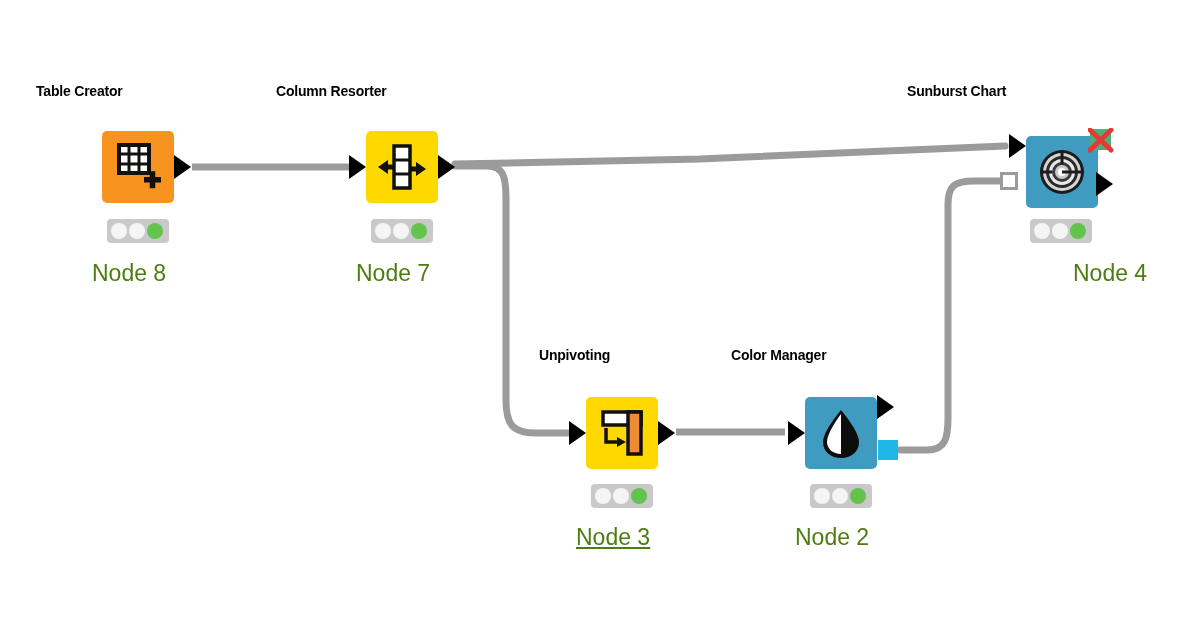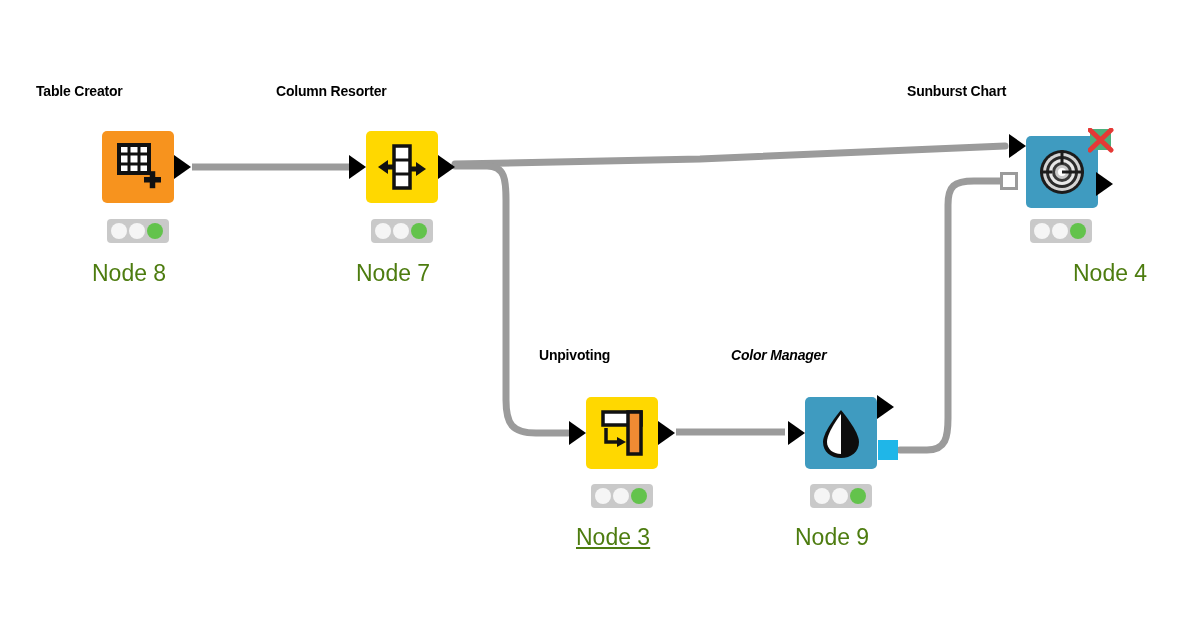--- a/index.html
+++ b/index.html
@@ -230,37 +230,37 @@
     <div class="status-bar" style="left:591px; top:484px;">
       <span class="status-dot d0"></span>
       <span class="status-dot d1"></span>
       <span class="status-dot d2"></span>
     </div>
 
     <div class="node-label" style="left:576px; top:524px;text-decoration:underline;">Node 3</div>
   </div>
 
   <div class="node">
-    <div class="node-title" style="left:731px; top:347px;font-style:italic;">Color Manager</div>
+    <div class="node-title" style="left:731px; top:347px;">Color Manager</div>
 
     <div class="node-box blue" style="left:805px; top:397px;">
       <svg class="node-icon" viewBox="0 0 72 72" xmlns="http://www.w3.org/2000/svg">
         <path d="M 36 13 C 36 13 54 34 54 45 C 54 55 46 61 36 61
                  C 26 61 18 55 18 45 C 18 34 36 13 36 13 Z" fill="#0d0d0d"></path>
         <path d="M 36 17 C 36 17 36 17 36 17 L 36 57
                  C 28 57 22 52 22 45 C 22 35 36 17 36 17 Z" fill="#ffffff"></path>
       </svg>
     </div>
 
     <div class="port port-tri" style="left:788px; top:421px;"></div>
     <div class="port port-tri" style="left:877px; top:395px;"></div>
     <div class="port port-sq-cyan" style="left:878px; top:440px;"></div>
 
     <div class="status-bar" style="left:810px; top:484px;">
       <span class="status-dot d0"></span>
       <span class="status-dot d1"></span>
       <span class="status-dot d2"></span>
     </div>
 
-    <div class="node-label" style="left:795px; top:524px;">Node 9</div>
+    <div class="node-label" style="left:795px; top:524px;">Node 2</div>
   </div>
 
 </div>
 
 </body></html>

